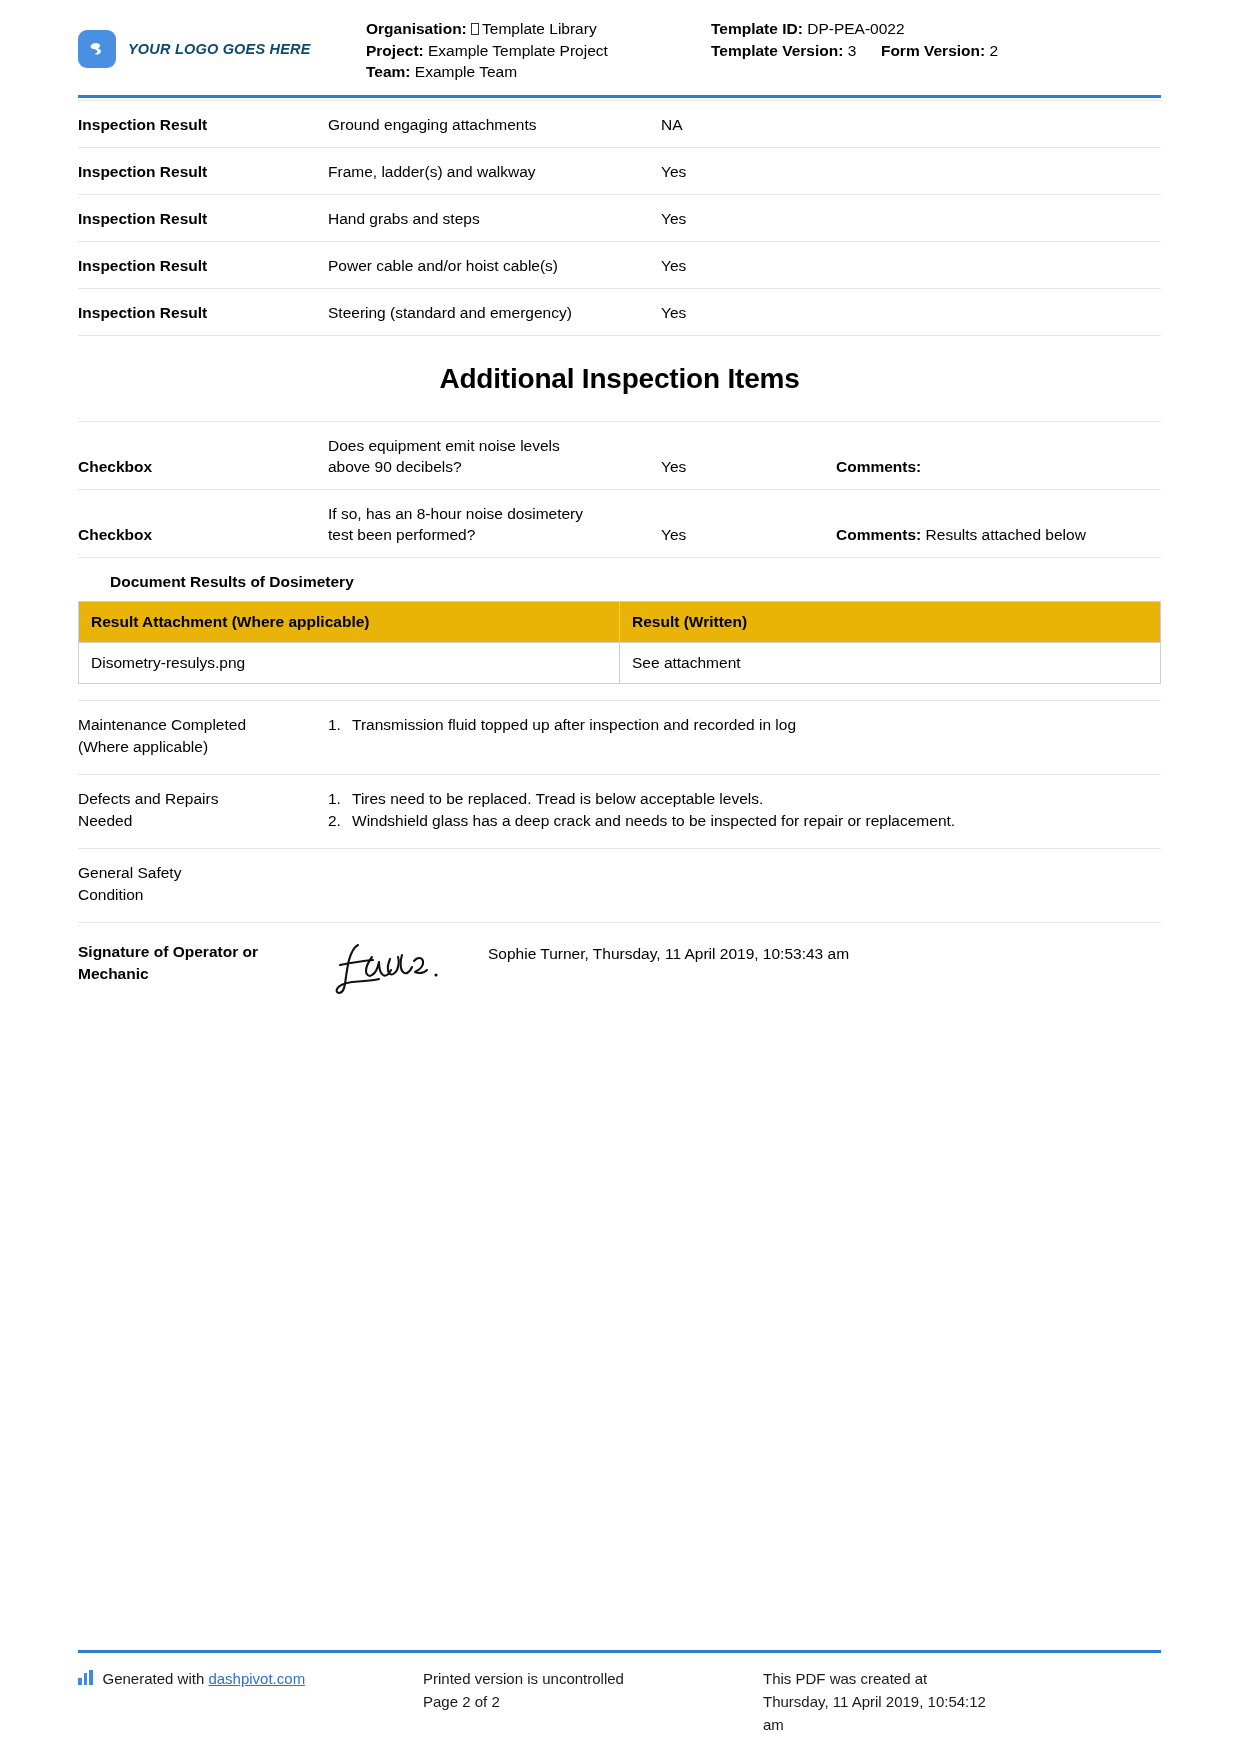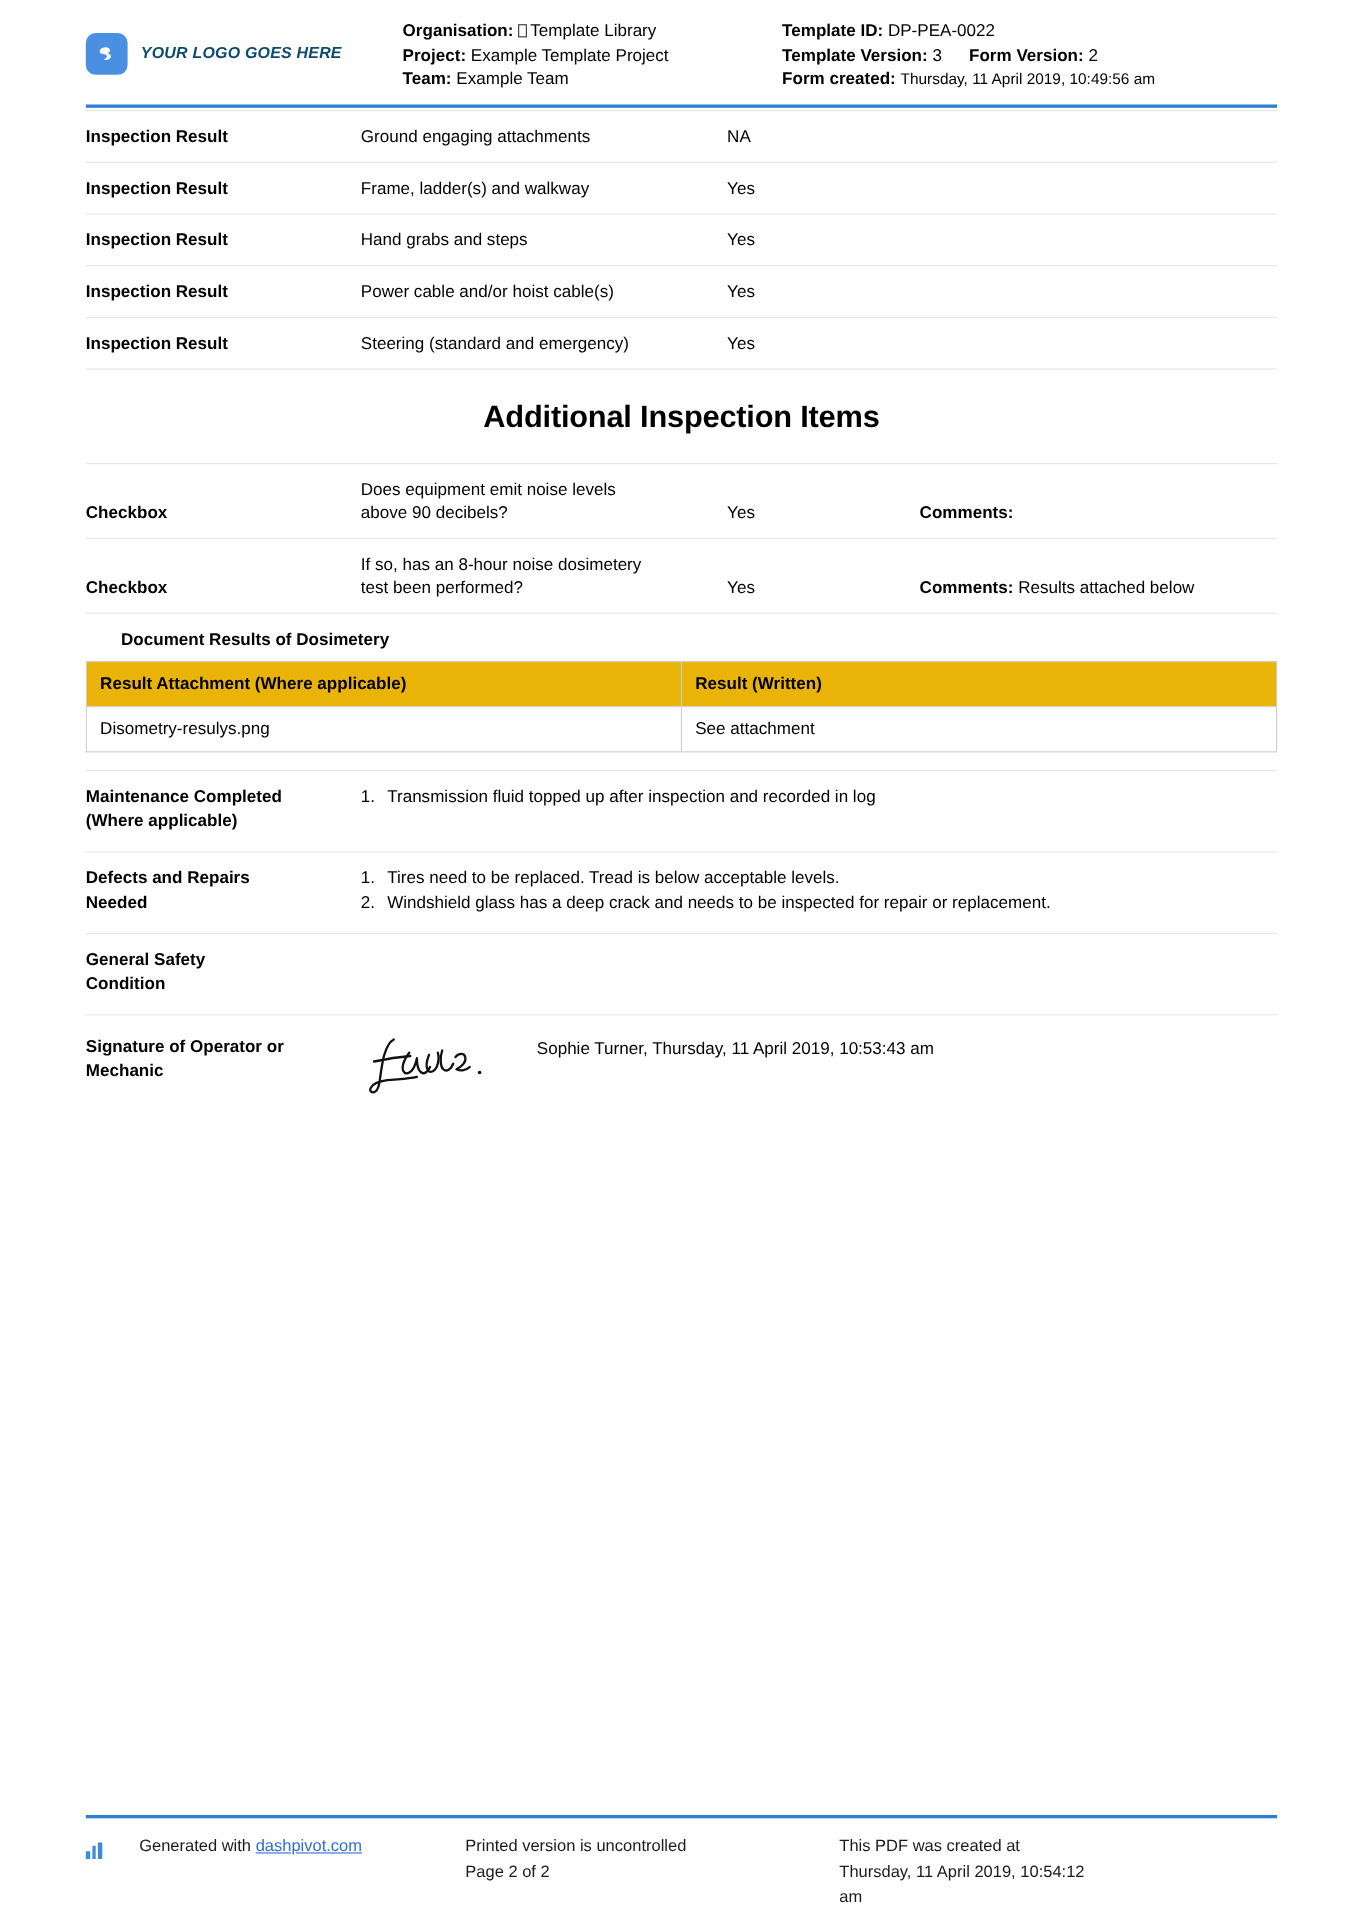--- a/index.html
+++ b/index.html
@@ -137,21 +137,21 @@
 
   .field-row {
     display: flex;
     align-items: flex-start;
     border-bottom: 1px solid #e6e6e6;
     padding: 13px 0 16px 0;
   }
   .field-row.first { border-top: 1px solid #e6e6e6; }
   .f-label {
     width: 250px; flex: 0 0 250px;
-    font-weight: bold; font-size: 15.5px; line-height: 22px;
+    font-weight: normal; font-size: 15.5px; line-height: 22px;
   }
   .f-value {
     flex: 1 1 auto;
     font-size: 15.5px; line-height: 22px;
   }
   ol.numlist { list-style: none; }
   ol.numlist li {
     position: relative;
     padding-left: 24px;
     line-height: 22px;
@@ -174,21 +174,21 @@
   .sig-meta { flex: 1 1 auto; font-size: 15.5px; line-height: 22px; padding-top: 2px; }
 
   
   .footer {
     border-top: 3px solid #2f7fd1;
     padding-top: 14px;
     padding-bottom: 18px;
     display: flex;
     align-items: flex-start;
   }
-  .f-col-1 { width: 345px; flex: 0 0 345px; display: flex; align-items: flex-end; gap: 24px; }
+  .f-col-1 { width: 345px; flex: 0 0 345px; display: flex; align-items: flex-start; }
   .f-col-2 { width: 340px; flex: 0 0 340px; }
   .f-col-3 { flex: 1 1 auto; }
   .foot-text { font-size: 15px; line-height: 23px; color: #1a1a1a; }
   .foot-link { color: #2f6fd0; text-decoration: underline; }
   .bars { display: inline-flex; align-items: flex-end; height: 15px; margin-right: 8px; margin-top: 3px; }
   .bars i { display: block; width: 3.5px; margin-right: 2px; background: #3f8ae0; }
   .bars i:nth-child(1) { height: 7px; }
   .bars i:nth-child(2) { height: 12px; }
   .bars i:nth-child(3) { height: 15px; }
 </style>
@@ -227,24 +227,20 @@
         <div class="meta-line">
           <span class="k">Template ID:</span>
           <span class="v">DP-PEA-0022</span>
         </div>
         <div class="meta-line">
           <span class="k">Template Version:</span>
           <span class="v">3</span>
           <span class="gap"></span>
           <span class="k">Form Version:</span>
           <span class="v">2</span>
-        </div>
-        <div class="meta-line">
-          <span class="k">Form created:</span>
-          <span class="v small">Thursday, 11 April 2019, 10:49:56 am</span>
         </div>
       </div>
     </div>
   </div>
 
   <div class="body">
 
     <div class="row">
       <div class="c-label">Inspection Result</div>
       <div class="c-question">Ground engaging attachments</div>

